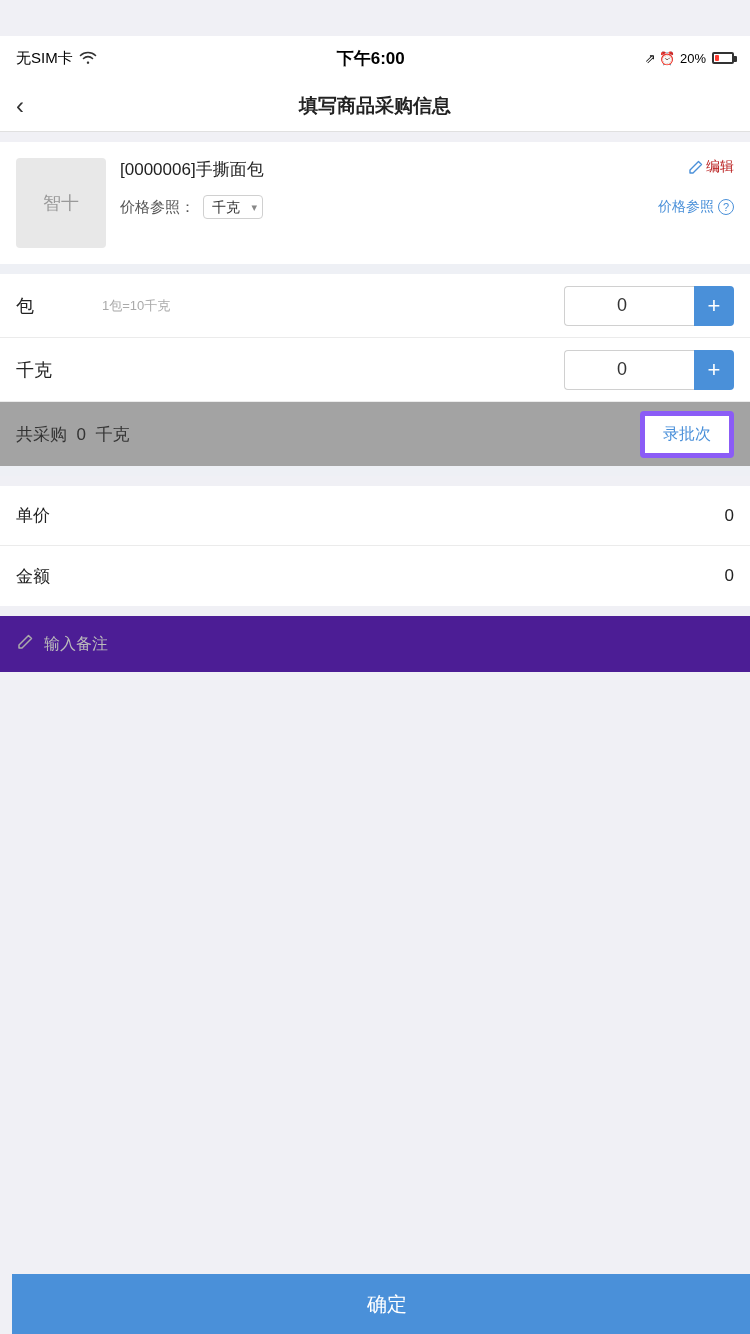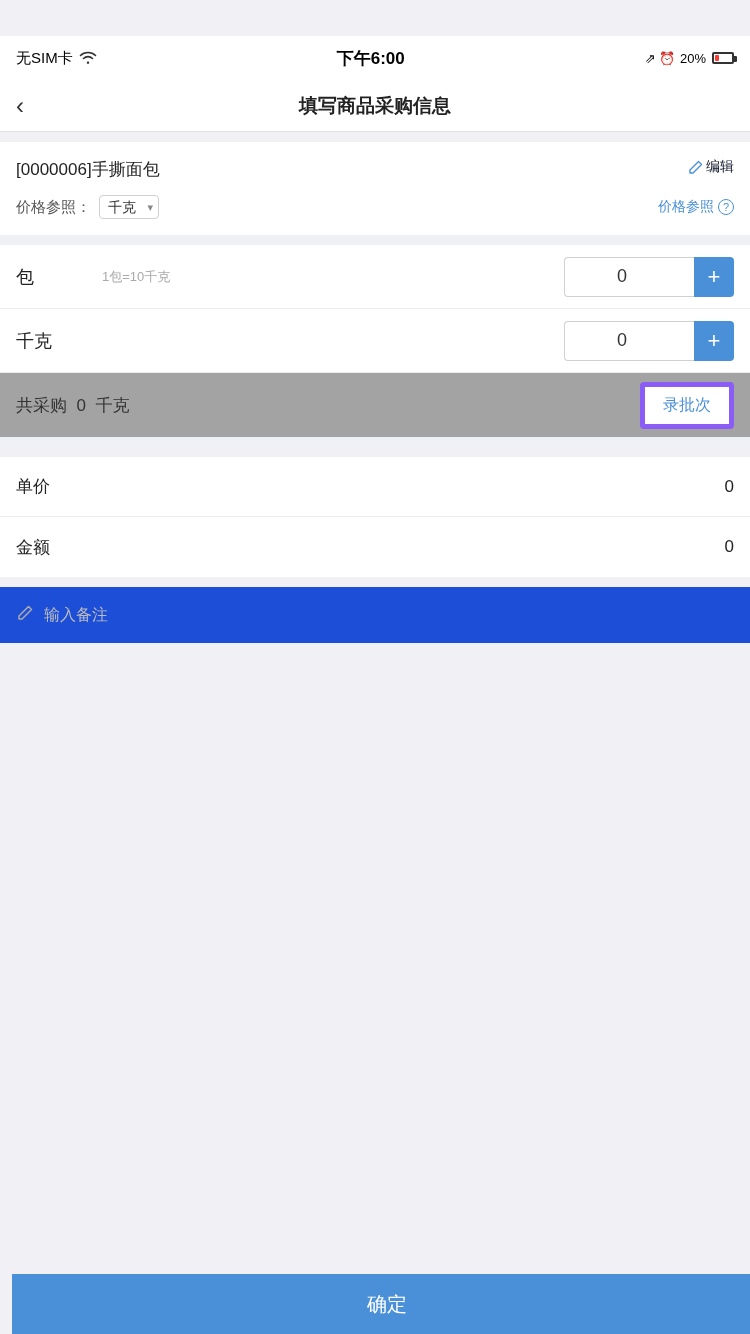--- a/index.html
+++ b/index.html
@@ -104,21 +104,21 @@
       justify-content: space-between;
       align-items: flex-start;
     }
     .product-name {
       font-size: 17px;
       font-weight: 500;
       color: #222;
       flex: 1;
     }
     .edit-btn {
-      color: #0f172a;
+      color: #b91c1c;
       font-size: 14px;
       display: flex;
       align-items: center;
       gap: 3px;
       cursor: pointer;
       white-space: nowrap;
     }
     .product-meta {
       margin-top: 14px;
       display: flex;
@@ -275,21 +275,21 @@
       font-size: 17px;
       color: #222;
     }
     .price-value {
       font-size: 17px;
       color: #222;
     }
 
     
     .remark-section {
-      background: #1d4ed8;
+      background: #4c1d95;
       margin-top: 10px;
       padding: 16px;
       display: flex;
       align-items: center;
       gap: 10px;
       min-height: 56px;
     }
     .remark-icon {
       font-size: 18px;
       color: #aaa;
@@ -347,20 +347,23 @@
     </span>
   </div>
 </div>
 
 <div class="nav-bar">
   <span class="nav-back">‹</span>
   <span class="nav-title">填写商品采购信息</span>
 </div>
 
 <div class="product-card">
+  <div class="product-image">
+    <span class="product-image-placeholder" style="font-size:18px; color:#999; font-weight:500;">智十</span>
+  </div>
   <div class="product-info">
     <div class="product-header">
       <span class="product-name">
         <span>[0000006]</span><span>手撕面包</span>
       </span>
       <span class="edit-btn">
         <svg width="14" height="14" viewBox="0 0 14 14" fill="none">
           <path d="M9.5 1.5l3 3L4 13H1v-3L9.5 1.5z" stroke="#4a90d9" stroke-width="1.4" fill="none" stroke-linejoin="round"></path>
         </svg>
         <span>编辑</span>

